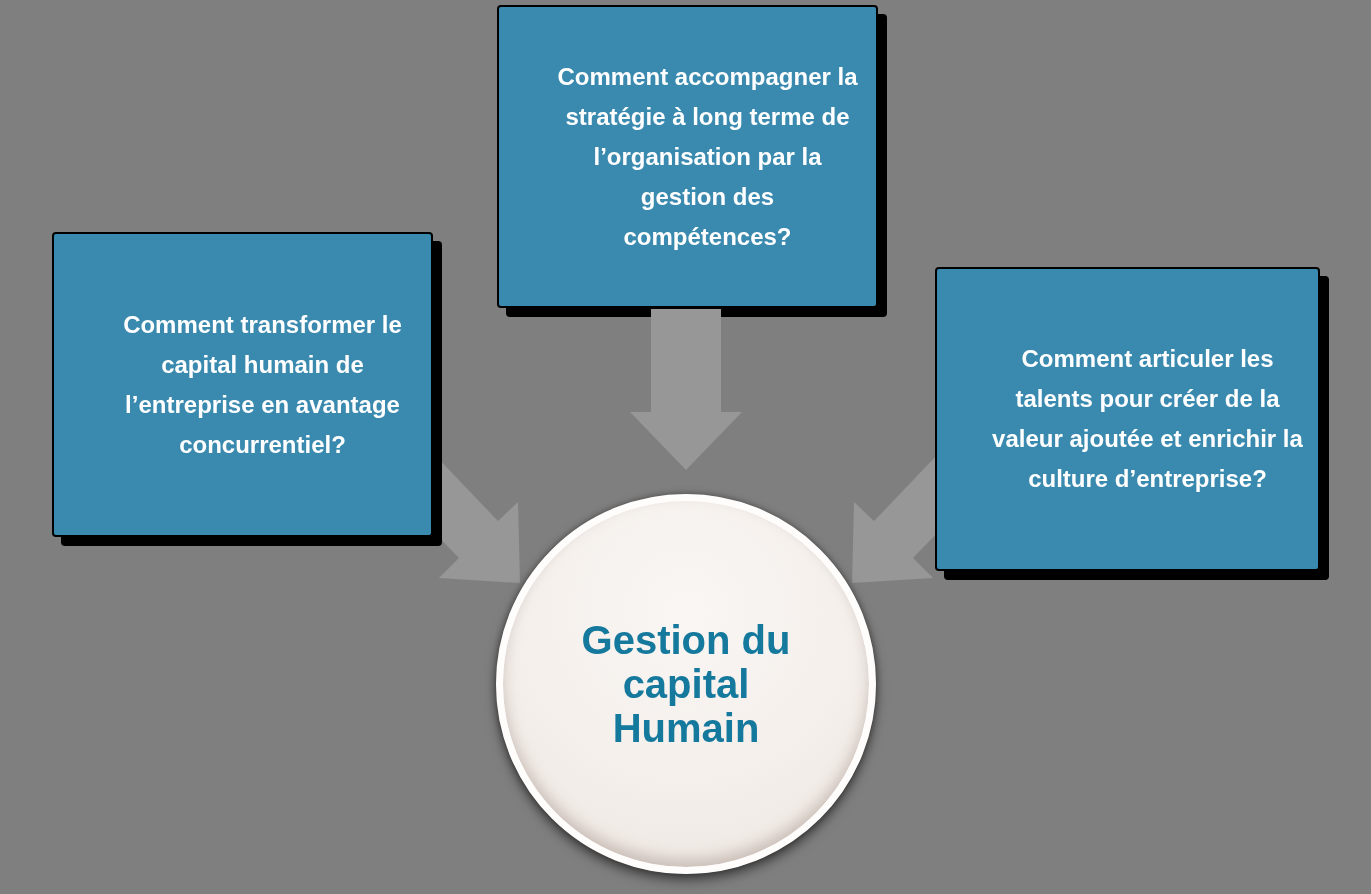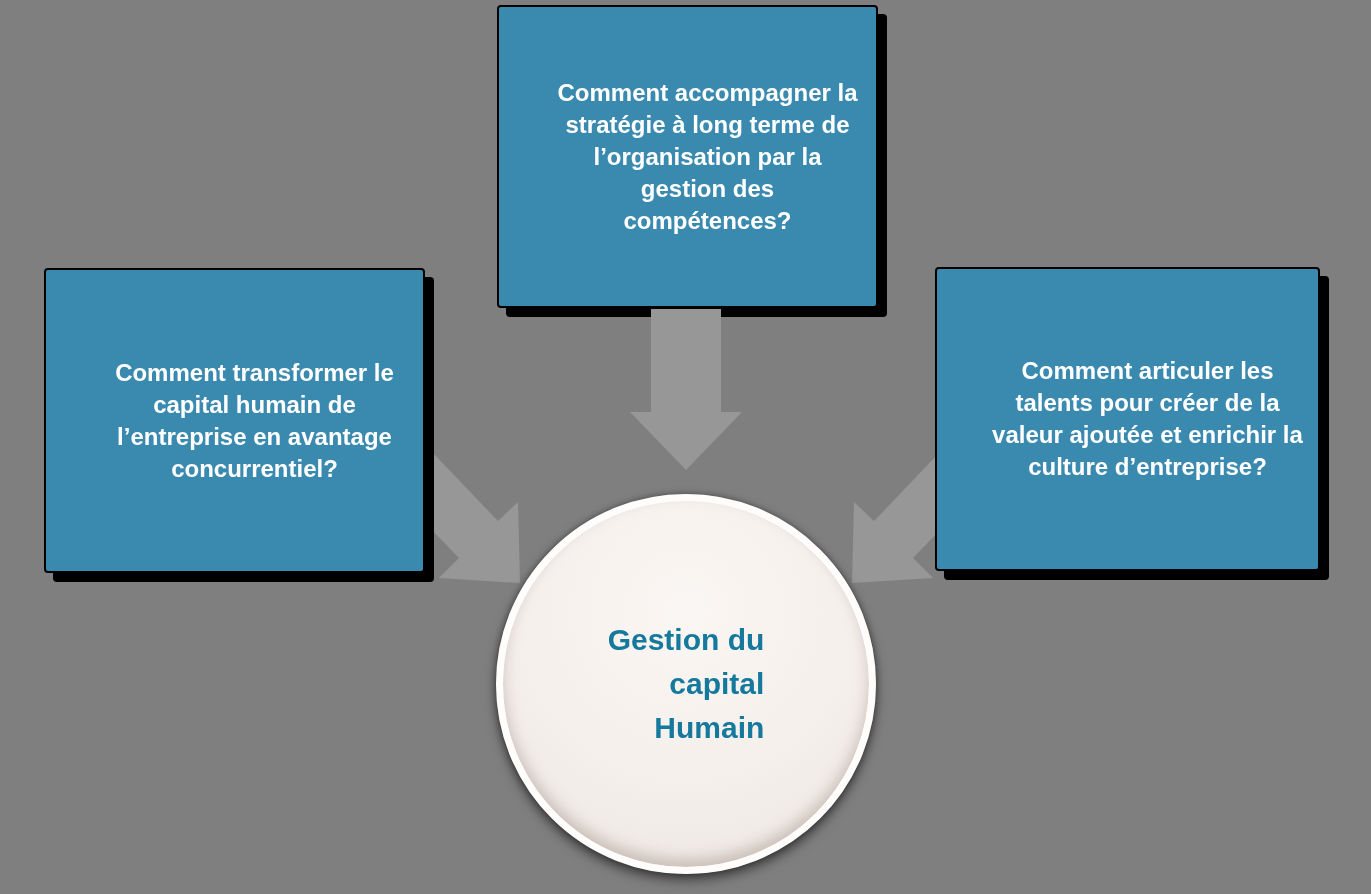--- a/index.html
+++ b/index.html
@@ -30,28 +30,28 @@
     box-shadow:9px 9px 0 0 var(--box-outline);
     display:flex;
     align-items:center;
     justify-content:center;
     z-index:2;
   }
   .qbox .qtext{
     color: var(--box-text);
     font-weight:bold;
     font-size:24px;
-    line-height:32px;
+    line-height:40px;
     text-align:center;
     white-space:pre;
     width:100%;
     padding-left:40px;
   }
   .qbox-top   { left:497px; top:5px;   width:381px; height:303px; }
-  .qbox-left  { left:44px;  top:232px; width:381px; height:305px;margin-top:36px; }
+  .qbox-left  { left:52px;  top:232px; width:381px; height:305px; }
   .qbox-right { left:935px; top:232px; width:385px; height:304px;margin-top:35px; }
 
   svg.arrow-layer{
     position:absolute;
     left:0; top:0;
     width:1371px; height:894px;
     pointer-events:none;
   }
   svg.arrow-layer.under { z-index:1; }
   svg.arrow-layer.over  { z-index:3; }
@@ -69,23 +69,23 @@
       0 0 6px rgba(0,0,0,0.35),
       inset 0 -8px 14px rgba(150,130,120,0.40);
     display:flex;
     align-items:center;
     justify-content:center;
     z-index:4;
   }
   .center-circle .ctext{
     color: var(--circle-text);
     font-weight:bold;
-    font-size:30px;
+    font-size:40px;
     line-height:44px;
-    text-align:right;
+    text-align:center;
     white-space:pre;
   }
 </style>
 </head>
 <body>
 
 <div class="canvas">
 
   <svg class="arrow-layer under" viewBox="0 0 1371 894" aria-hidden="true">
     <polygon points="410,429 498,521 518,502 520,583 439,578 459,558 371,467"></polygon>

